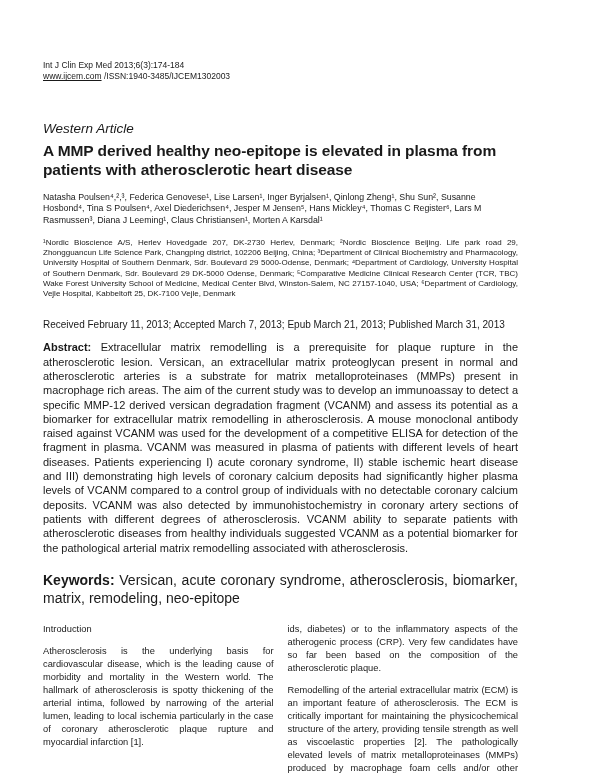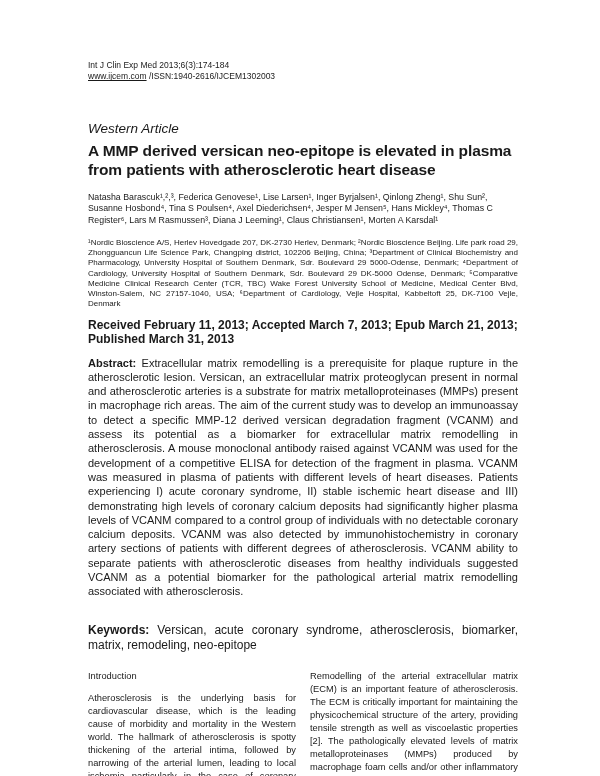--- a/index.html
+++ b/index.html
@@ -7,21 +7,21 @@
   body {
     width: 600px;
     height: 776px;
     overflow: hidden;
     font-family: "Liberation Sans", sans-serif;
     color: #1a1a1a;
   }
   .page {
     width: 600px;
     height: 570px;
-    padding: 60px 82px 30px 88px;
+    padding: 60px 82px 30px 43px;
   }
   .journal-header {
     font-size: 8.5px;
     line-height: 1.35;
     color: #1a1a1a;
   }
   .journal-header a {
     color: #1a1a1a;
     cursor: pointer;
   }
@@ -43,34 +43,33 @@
     line-height: 1.3;
     text-align: left;
   }
   .affiliations {
     margin-top: 12px;
     font-size: 8px;
     line-height: 1.28;
     text-align: justify;
   }
   .dates {
-    margin-top: 8px;
-    font-size: 12px;
-    font-weight: bold;
+    margin-top: 20px;
+    font-size: 10px;
   }
   .abstract {
     margin-top: 10px;
     font-size: 11px;
     line-height: 1.3;
     text-align: justify;
   }
   .abstract b, .keywords b { font-weight: bold; }
   .keywords {
-    margin-top: 24px;
-    font-size: 12px;
+    margin-top: 16px;
+    font-size: 14px;
     line-height: 1.3;
     text-align: justify;
   }
   .columns {
     margin-top: 16px;
     display: flex;
     gap: 14px;
   }
   .col {
     flex: 1 1 0;
@@ -85,41 +84,42 @@
   }
   .col p { margin-bottom: 9px; }
 </style>
 </head>
 <body>
 
 <div class="page">
 
   <header class="journal-header">
     <div>Int J Clin Exp Med 2013;6(3):174-184</div>
-    <div><a href="#">www.ijcem.com</a><span> /ISSN:1940-2616/IJCEM1302003</span></div>
+    <div><a href="#">www.ijcem.com</a><span> /ISSN:1940-3485/IJCEM1302003</span></div>
   </header>
 
   <section class="title-block">
     <div class="article-type">Western Article</div>
-    <h1 class="article-title">A MMP derived versican neo-epitope is elevated in plasma from patients with atherosclerotic heart disease</h1>
+    <h1 class="article-title">A MMP derived healthy neo-epitope is elevated in plasma from patients with atherosclerotic heart disease</h1>
   </section>
 
-  <div class="authors">Natasha Barascuk¹,²,³, Federica Genovese¹, Lise Larsen¹, Inger Byrjalsen¹, Qinlong Zheng¹, Shu Sun², Susanne Hosbond⁴, Tina S Poulsen⁴, Axel Diederichsen⁴, Jesper M Jensen⁵, Hans Mickley⁴, Thomas C Register⁶, Lars M Rasmussen³, Diana J Leeming¹, Claus Christiansen¹, Morten A Karsdal¹</div>
+  <div class="authors">Natasha Poulsen⁴,²,³, Federica Genovese¹, Lise Larsen¹, Inger Byrjalsen¹, Qinlong Zheng¹, Shu Sun², Susanne Hosbond⁴, Tina S Poulsen⁴, Axel Diederichsen⁴, Jesper M Jensen⁵, Hans Mickley⁴, Thomas C Register⁶, Lars M Rasmussen³, Diana J Leeming¹, Claus Christiansen¹, Morten A Karsdal¹</div>
 
   <div class="affiliations">¹Nordic Bioscience A/S, Herlev Hovedgade 207, DK-2730 Herlev, Denmark; ²Nordic Bioscience Beijing. Life park road 29, Zhongguancun Life Science Park, Changping district, 102206 Beijing, China; ³Department of Clinical Biochemistry and Pharmacology, University Hospital of Southern Denmark, Sdr. Boulevard 29 5000-Odense, Denmark; ⁴Department of Cardiology, University Hospital of Southern Denmark, Sdr. Boulevard 29 DK-5000 Odense, Denmark; ⁵Comparative Medicine Clinical Research Center (TCR, TBC) Wake Forest University School of Medicine, Medical Center Blvd, Winston-Salem, NC 27157-1040, USA; ⁶Department of Cardiology, Vejle Hospital, Kabbeltoft 25, DK-7100 Vejle, Denmark</div>
 
   <div class="dates">Received February 11, 2013; Accepted March 7, 2013; Epub March 21, 2013; Published March 31, 2013</div>
 
   <p class="abstract"><b>Abstract:</b><span> Extracellular matrix remodelling is a prerequisite for plaque rupture in the atherosclerotic lesion. Versican, an extracellular matrix proteoglycan present in normal and atherosclerotic arteries is a substrate for matrix metalloproteinases (MMPs) present in macrophage rich areas. The aim of the current study was to develop an immunoassay to detect a specific MMP-12 derived versican degradation fragment (VCANM) and assess its potential as a biomarker for extracellular matrix remodelling in atherosclerosis. A mouse monoclonal antibody raised against VCANM was used for the development of a competitive ELISA for detection of the fragment in plasma. VCANM was measured in plasma of patients with different levels of heart diseases. Patients experiencing I) acute coronary syndrome, II) stable ischemic heart disease and III) demonstrating high levels of coronary calcium deposits had significantly higher plasma levels of VCANM compared to a control group of individuals with no detectable coronary calcium deposits. VCANM was also detected by immunohistochemistry in coronary artery sections of patients with different degrees of atherosclerosis. VCANM ability to separate patients with atherosclerotic diseases from healthy individuals suggested VCANM as a potential biomarker for the pathological arterial matrix remodelling associated with atherosclerosis.</span></p>
 
   <p class="keywords"><b>Keywords:</b><span> Versican, acute coronary syndrome, atherosclerosis, biomarker, matrix, remodeling, neo-epitope</span></p>
 
   <div class="columns">
     <div class="col">
       <h2 class="section-heading">Introduction</h2>
       <p>Atherosclerosis is the underlying basis for cardiovascular disease, which is the leading cause of morbidity and mortality in the Western world. The hallmark of atherosclerosis is spotty thickening of the arterial intima, followed by narrowing of the arterial lumen, leading to local ischemia particularly in the case of coronary atherosclerotic plaque rupture and myocardial infarction [1].</p>
     </div>
     <div class="col">
+      <p>ids, diabetes) or to the inflammatory aspects of the atherogenic process (CRP). Very few candidates have so far been based on the composition of the atherosclerotic plaque.</p>
       <p>Remodelling of the arterial extracellular matrix (ECM) is an important feature of atherosclerosis. The ECM is critically important for maintaining the physicochemical structure of the artery, providing tensile strength as well as viscoelastic properties [2]. The pathologically elevated levels of matrix metalloproteinases (MMPs) produced by macrophage foam cells and/or other inflammatory cells, as seen in atherosclerosis, may lead to excessive matrix remodelling and ultimately rupture of the fibrous cap of the atherosclerotic plaque [3-6]. MMP-12 is mainly</p>
     </div>
   </div>
 
 </div>
 
 </body></html>

